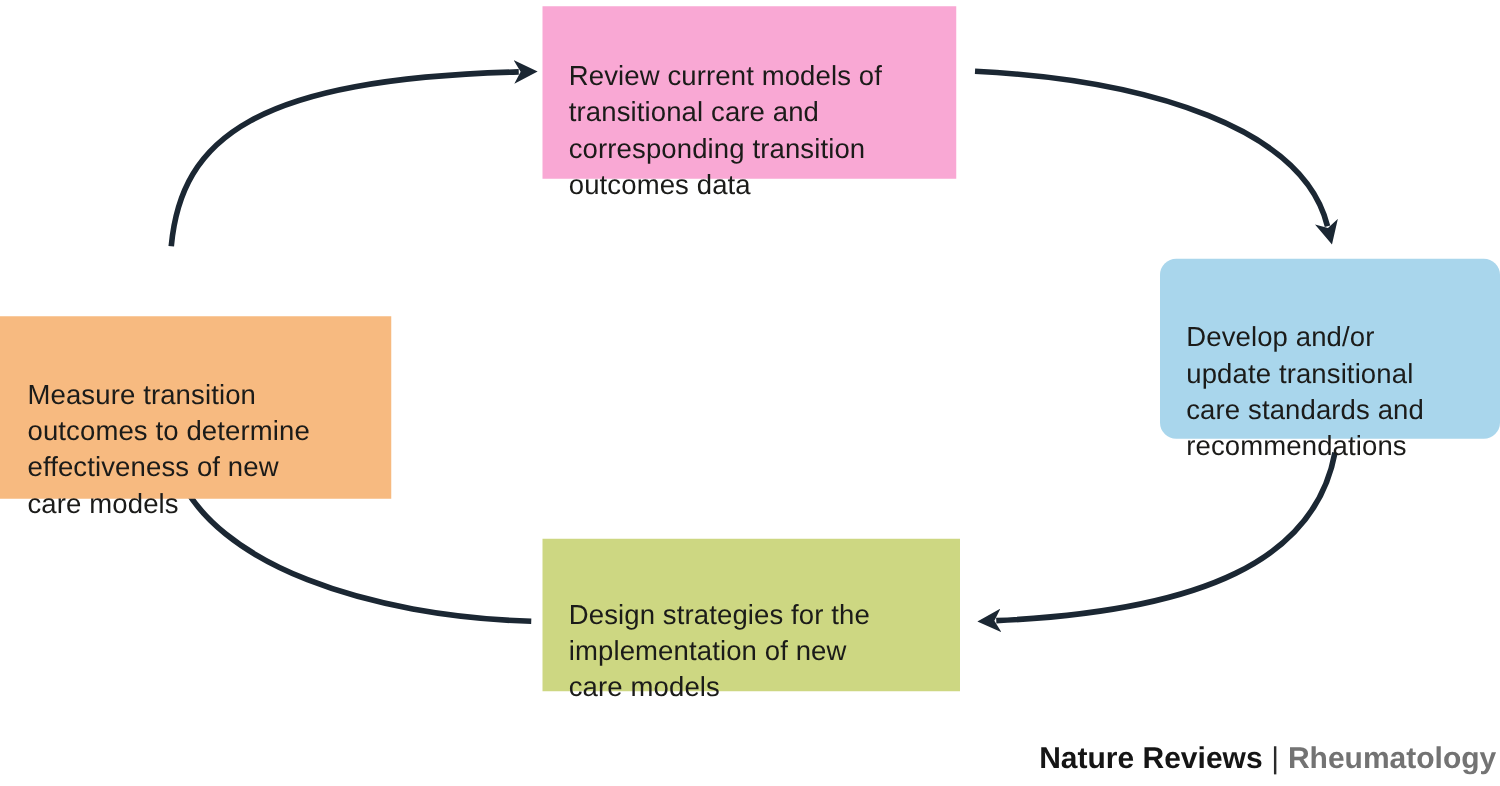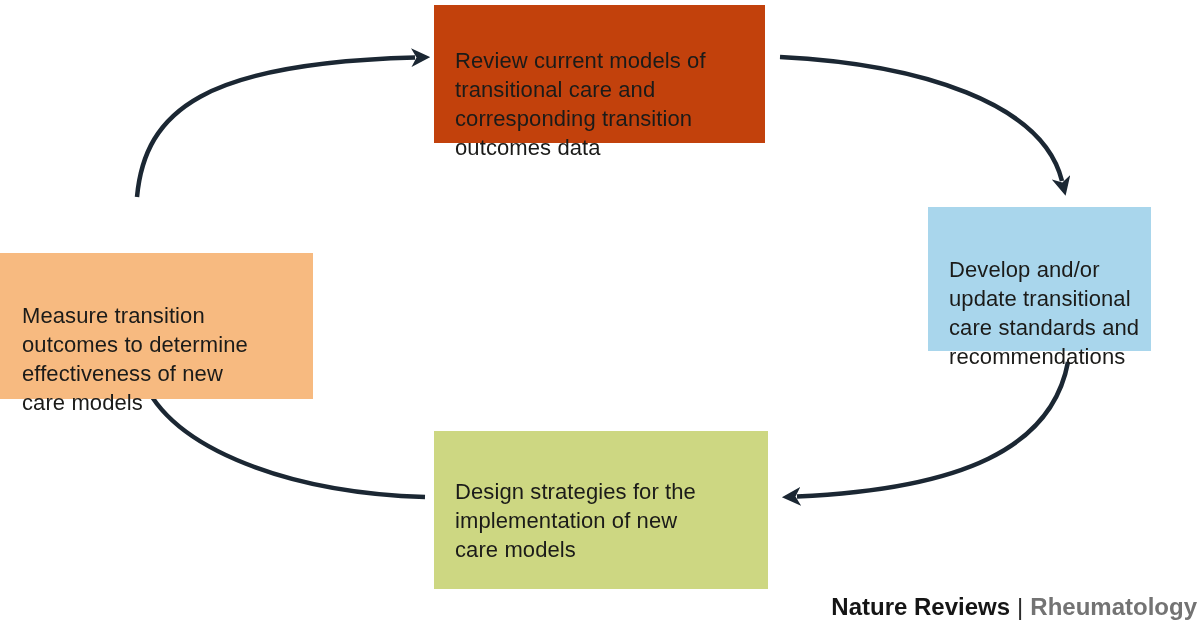--- a/index.html
+++ b/index.html
@@ -24,22 +24,22 @@
   .box {
     position: absolute;
     box-sizing: border-box;
     color: #1b1b19;
     font-size: 22px;
     line-height: 29px;
     white-space: pre-line;
     letter-spacing: 0.1px;
   }
   .box-review  { left: 434px; top: 5px;   width: 331px; height: 138px; padding: 12px 14px 0 21px; }
-  .box-develop { left: 928px; top: 207px; width: 223px; height: 144px; padding: 19px 10px 0 21px; }
-  .box-design  { left: 434px; top: 431px; width: 334px; height: 158px; padding: 17px 14px 0 21px; }
+  .box-develop { left: 928px; top: 207px; width: 272px; height: 144px; padding: 19px 10px 0 21px; border-radius: 13px; }
+  .box-design  { left: 434px; top: 431px; width: 334px; height: 122px; padding: 17px 14px 0 21px; }
   .box-measure { left: 0px;   top: 205px; width: 313px; height: 146px; padding: 19px 10px 0 22px; margin-top: 48px; }
   .footer {
     position: absolute;
     right: 3px;
     top: 593px;
     font-size: 24px;
     font-weight: bold;
     white-space: nowrap;
   }
   .footer .sep {
@@ -58,21 +58,21 @@
       <marker id="ah" viewBox="0 0 10 10" refX="2" refY="5" markerWidth="4.2" markerHeight="4.2" orient="auto">
         <path d="M0,0 L10,5 L0,10 L2.8,5 Z" style="fill: rgb(27, 39, 51);"></path>
       </marker>
     </defs>
     <path class="flow" d="M137,197 C145,110 205,63 415,57.5" marker-end="url(#ah)" style="stroke: rgb(27, 39, 51);"></path>
     <path class="flow" d="M780,57 C920,64 1043,103 1062,181" marker-end="url(#ah)" style="stroke: rgb(27, 39, 51);"></path>
     <path class="flow" d="M1068,362 C1052,448 962,489 797,496.5" marker-end="url(#ah)" style="stroke: rgb(27, 39, 51);"></path>
     <path class="flow" d="M425,497 C295,493 172,452 142,378" marker-end="url(#ah)" style="stroke: rgb(27, 39, 51);"></path>
   </svg>
 
-  <div class="box box-review" style="background: #c2410c;">
+  <div class="box box-review" style="background: #f9a8d4;">
     <span>Review current models of
 transitional care and
 corresponding transition
 outcomes data</span>
   </div>
 
   <div class="box box-develop" style="background: rgb(169, 214, 236);">
     <span>Develop and/or
 update transitional
 care standards and

